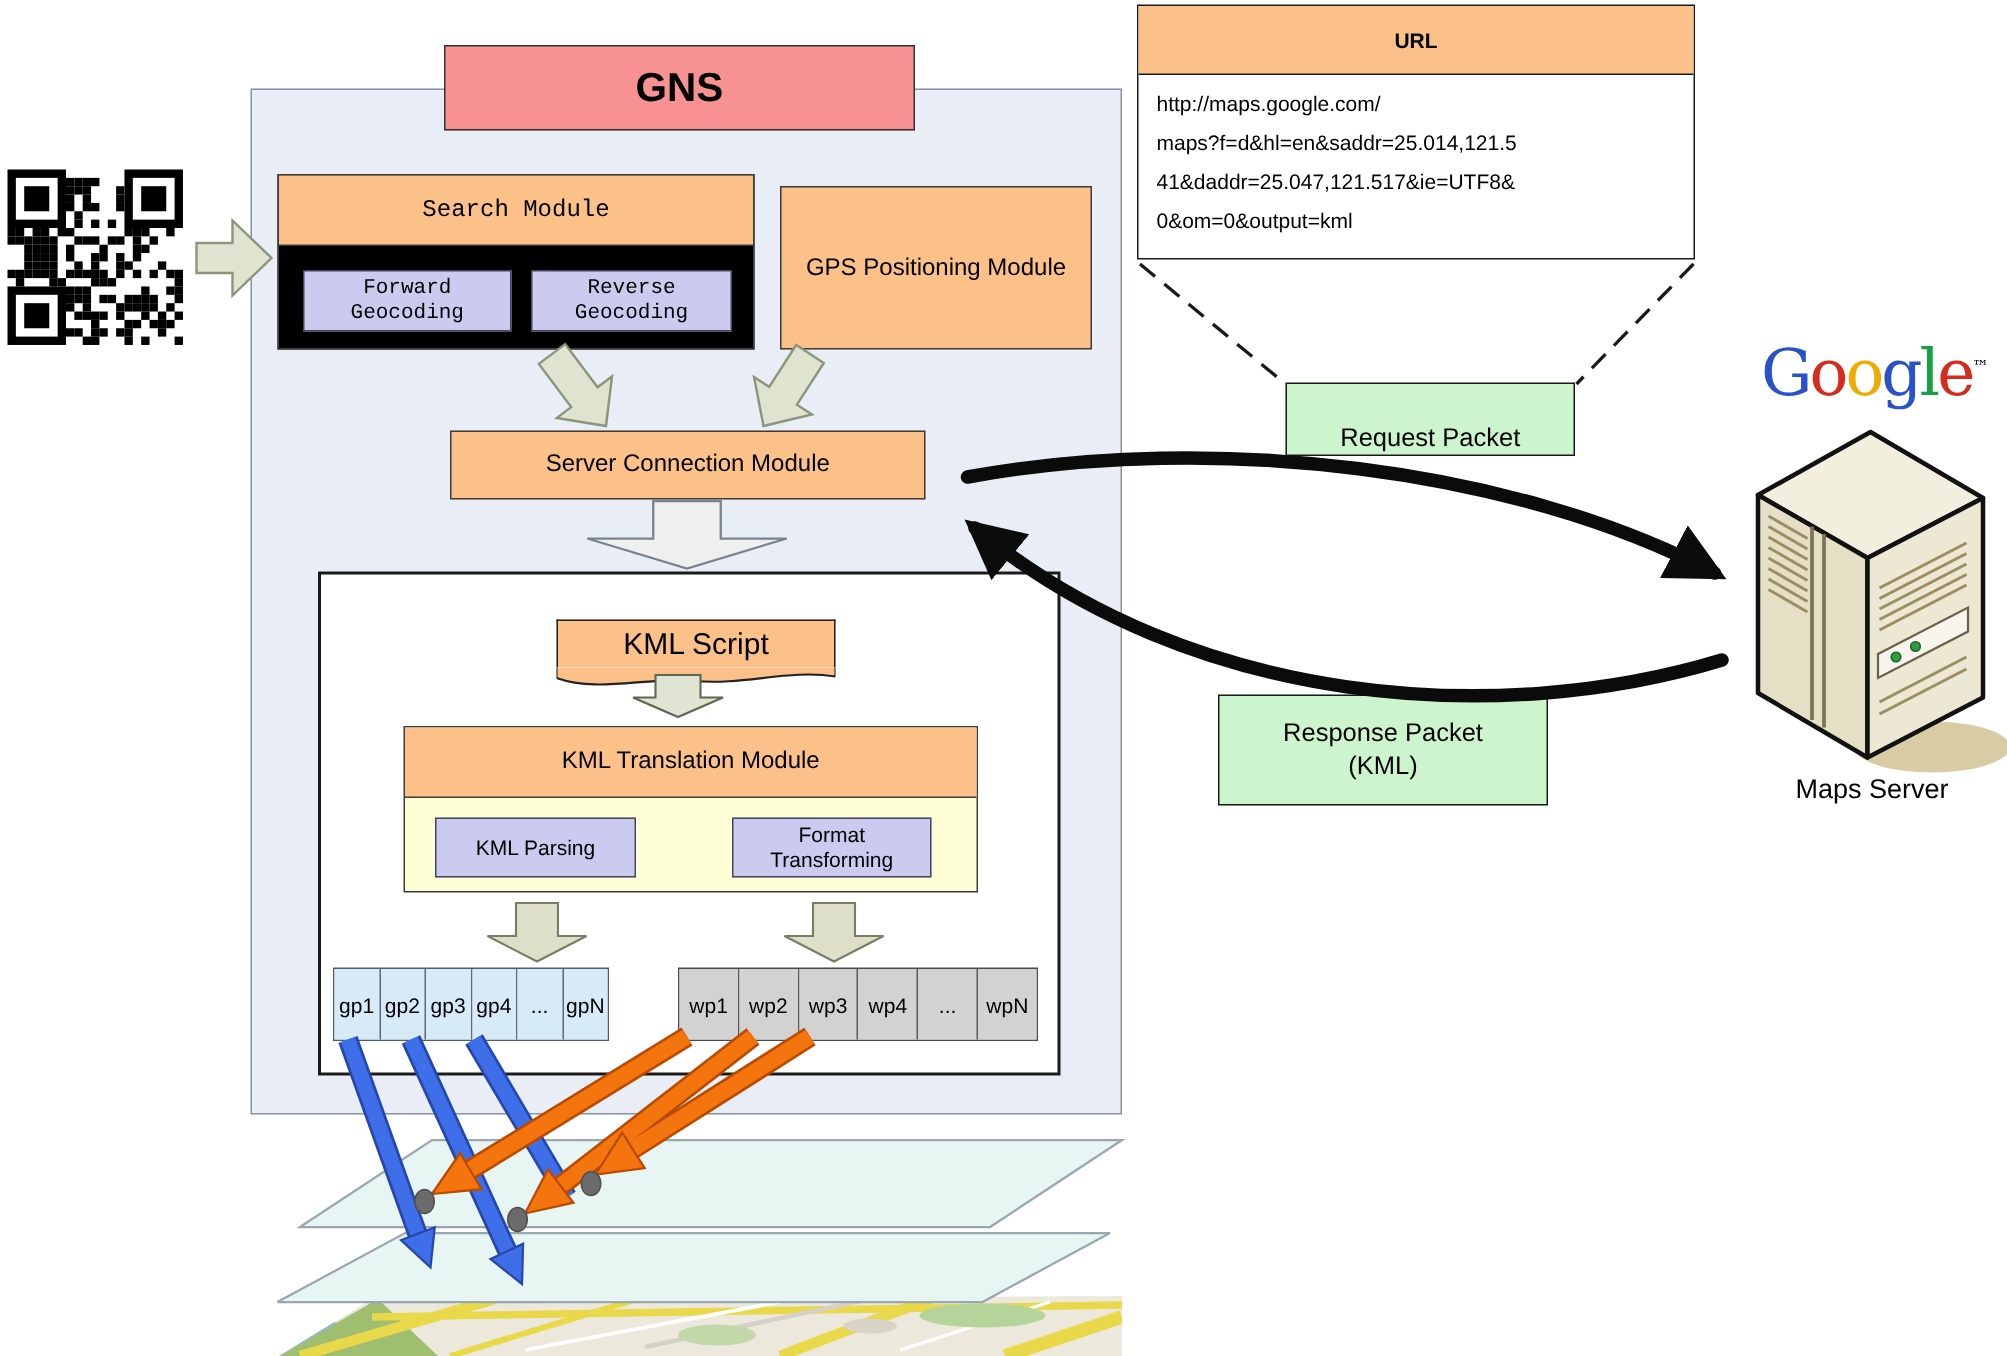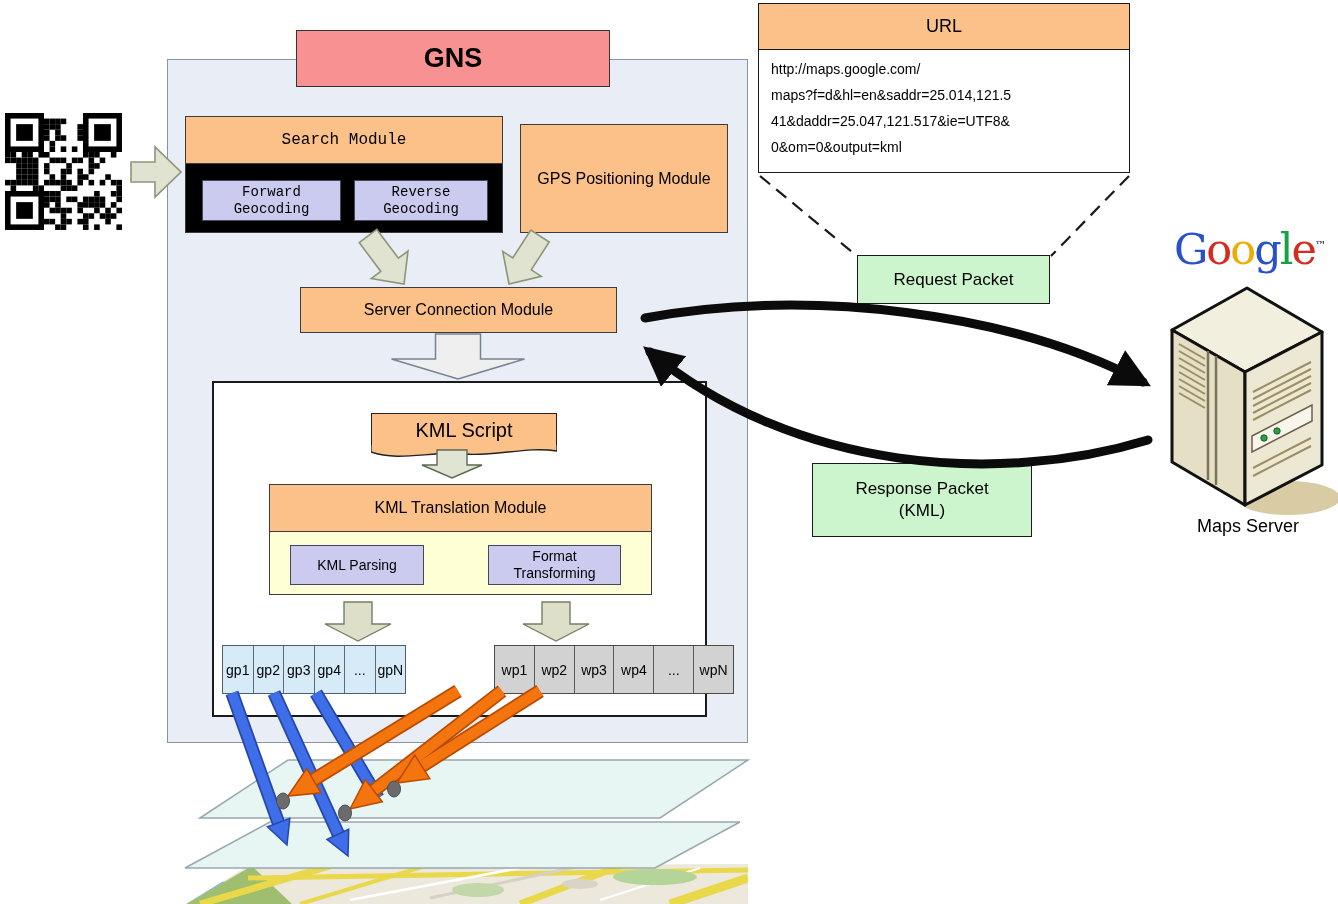--- a/index.html
+++ b/index.html
@@ -24,36 +24,36 @@
     display:flex;align-items:center;justify-content:center;font-size:16px;text-align:center;}
   #scm{left:300px;top:287px;width:317px;height:46px;background:#FBC188;
     display:flex;align-items:center;justify-content:center;font-size:16px;}
   #white-box{left:212px;top:381px;width:495px;height:336px;background:#fff;border:2px solid #1a1a1a;}
   #kml-script{left:371px;top:413px;width:186px;height:32px;background:#FBC188;
     border:1.4px solid #222;border-bottom:none;text-align:center;font-size:20px;line-height:32px;}
   #kml-script-wave{left:371px;top:445px;width:186px;height:16px;}
   #kml-tm{left:269px;top:484px;width:383px;height:111px;background:#FFFFD6;}
   #kml-tm .mod-header{height:46px;}
   #gp-array{left:222px;top:645px;width:184px;height:47px;}
-  #wp-array{left:452px;top:645px;width:240px;height:47px;margin-left:42px;}
+  #wp-array{left:452px;top:645px;width:240px;height:47px;}
   .cellrow{display:flex;border:1.3px solid #4f5e6b;height:100%;}
   .cell{flex:1;display:flex;align-items:center;justify-content:center;
     font-size:14px;border-right:1.2px solid #5c6b78;}
   .cell:last-child{border-right:none;}
   #gp-array .cell{background:#D7EAF8;}
   #wp-array .cellrow{border-color:#4a4a4a;}
   #wp-array .cell{background:#D2D2D2;border-right-color:#5a5a5a;}
   
   #url-box{left:758px;top:3px;width:372px;height:170px;background:#fff;border:1.7px solid #1a1a1a;}
   #url-header{height:45px;background:#FBC188;border-bottom:1.6px solid #1a1a1a;
-    display:flex;align-items:center;justify-content:center;font-size:18px;font-weight:normal;}
+    display:flex;align-items:center;justify-content:center;font-size:14px;font-weight:bold;}
   #url-lines{padding:6px 12px;font-size:14px;line-height:26px;}
   .pkt{background:#CDF5CD;border:1.6px solid #1a1a1a;display:flex;flex-direction:column;
     align-items:center;justify-content:center;font-size:17px;line-height:22px;text-align:center;}
-  #request-packet{left:857px;top:255px;width:193px;height:49px;}
+  #request-packet{left:857px;top:255px;width:193px;height:49px;justify-content:flex-end;}
   #response-packet{left:812px;top:463px;width:220px;height:74px;}
   #maps-server-label{left:1163px;top:516px;width:170px;height:26px;
     font-size:18px;text-align:center;}
   #google-logo{left:1174px;top:224px;width:164px;height:52px;
     font-family:"DejaVu Serif",serif;font-size:43px;letter-spacing:-2px;white-space:nowrap;}
   #google-logo sup{font-size:11px;letter-spacing:0;}
   
   #overlay{position:absolute;left:0;top:0;width:1338px;height:904px;pointer-events:none;}
   .ba-green{fill:#DFE3CF;stroke:#8C957C;stroke-width:1.6;}
   .ba-gray{fill:#EFEFEF;stroke:#79828f;stroke-width:1.5;}

